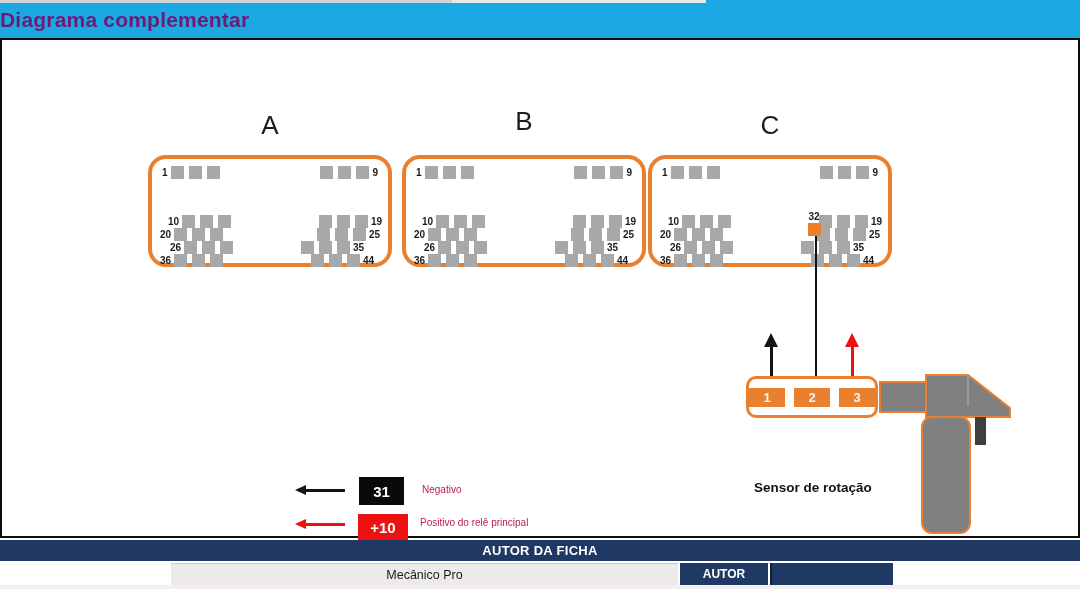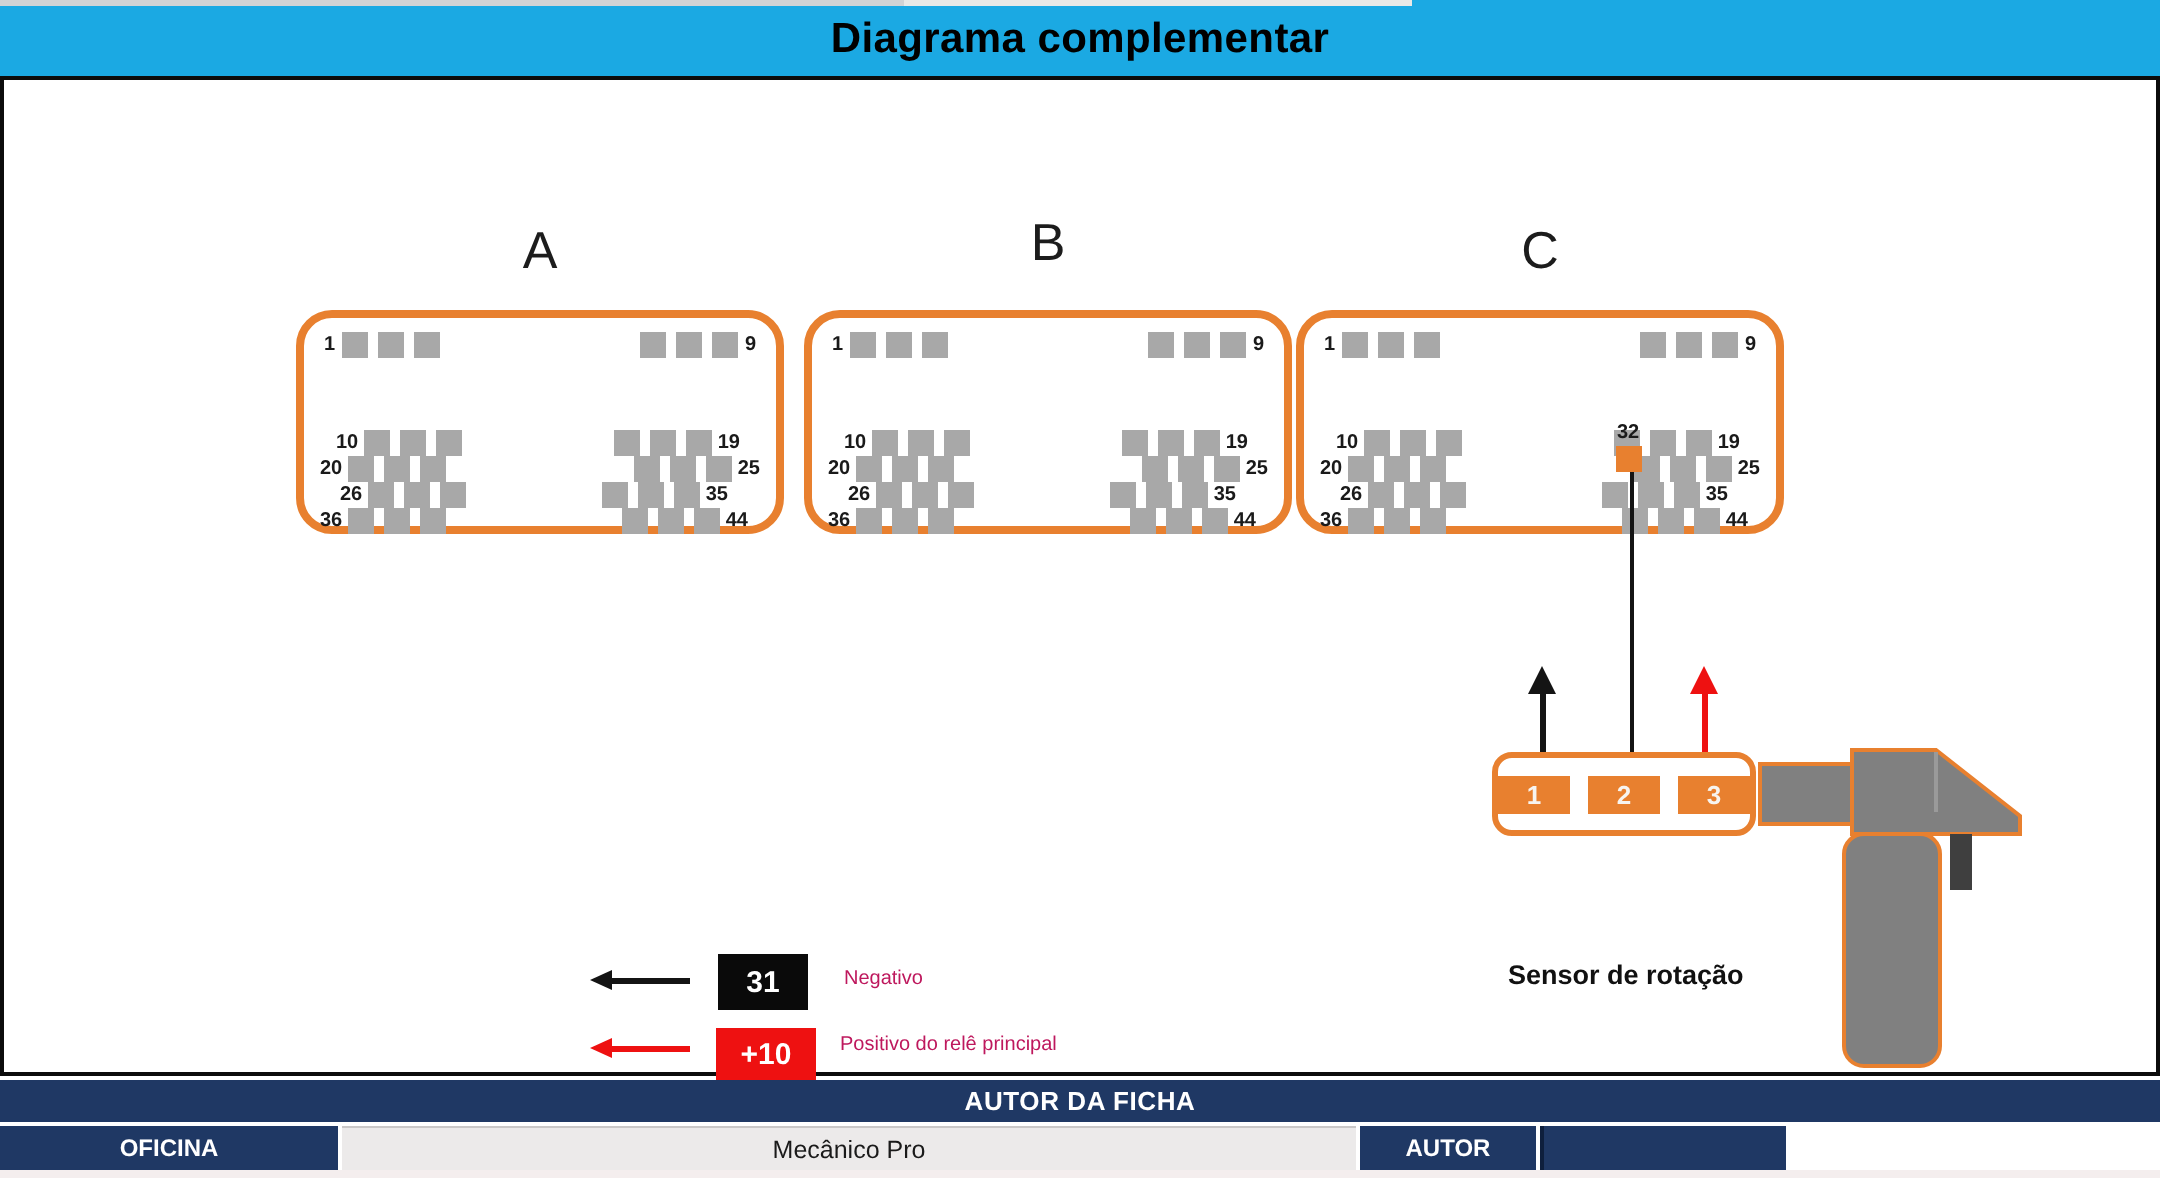--- a/index.html
+++ b/index.html
@@ -3,37 +3,37 @@
 <meta charset="utf-8">
 <style>
   html,body{margin:0;padding:0;}
   body{
     width:1080px;height:589px;position:relative;overflow:hidden;
     background:#ffffff;font-family:"Liberation Sans",sans-serif;
     -webkit-font-smoothing:antialiased;
   }
   
   .titlebar{position:absolute;top:0;left:0;width:1080px;height:38px;background:#1BA9E3;}
-  .titlebar .title{display:block;text-align:center;line-height:40px;color:#000000;
+  .titlebar .title{display:block;line-height:40px;color:#701a75;
     font-size:21px;font-weight:700;letter-spacing:.2px;}
   .top-strip{position:absolute;top:0;left:0;width:706px;height:3px;
     background:linear-gradient(90deg,#d2d3d5 0 64%,#e9e9e7 64%);z-index:6;}
   
   .canvas{position:absolute;top:38px;left:0;width:1076px;height:496px;background:#ffffff;
     border:2px solid #0c0c0c;}
   
   .conn-title{position:absolute;width:244px;text-align:center;top:70px;
     font-size:26px;font-weight:400;color:#1c1c1c;}
   
   .conn{position:absolute;top:115px;width:244px;height:112px;box-sizing:border-box;
     border:4px solid #E8802F;border-radius:18px;background:#fff;
     display:flex;flex-direction:column;justify-content:space-between;padding:7px 0;}
   .crow{display:flex;justify-content:space-between;align-items:center;height:14px;}
   .crow:nth-child(1){padding-left:10px;padding-right:10px;}
-  .crow:nth-child(2){padding-left:16px;padding-right:18px;margin-top:36px;}
+  .crow:nth-child(2){padding-left:16px;padding-right:6px;margin-top:36px;}
   .crow:nth-child(3){padding-left:8px;padding-right:8px;}
   .crow:nth-child(4){padding-left:18px;padding-right:24px;}
   .crow:nth-child(5){padding-left:8px;padding-right:14px;}
   .cl,.cr{display:flex;align-items:center;gap:3px;}
   .plabel{font-size:10px;font-weight:700;color:#1a1a1a;line-height:12px;}
   .pins{display:inline-block;width:49px;height:13px;
     background:repeating-linear-gradient(90deg,#A8A8A8 0 13px,transparent 13px 18px);}
   
   .pin32-wrap{position:absolute;left:148px;top:52px;width:28px;display:flex;
     flex-direction:column;align-items:center;gap:1px;}
@@ -301,18 +301,17 @@
     <div class="legend-line"></div>
     <div class="legend-head"></div>
   </div>
   <div class="legend-badge badge-15">+10</div>
   <div class="legend-text txt-pos">Positivo do relê principal</div>
 
 </div>
 
 <div class="footer-banner">AUTOR DA FICHA</div>
 <div class="footer-row">
-  <div class="fcell fnavy cell-oficina">OFICINA</div>
   <div class="fcell fgray cell-oficina-val">Mecânico Pro</div>
   <div class="fcell fnavy cell-autor">AUTOR</div>
   <div class="fcell fnavy cell-spacer"></div>
 </div>
 <div class="bottom-strip"></div>
 
 </body></html>

